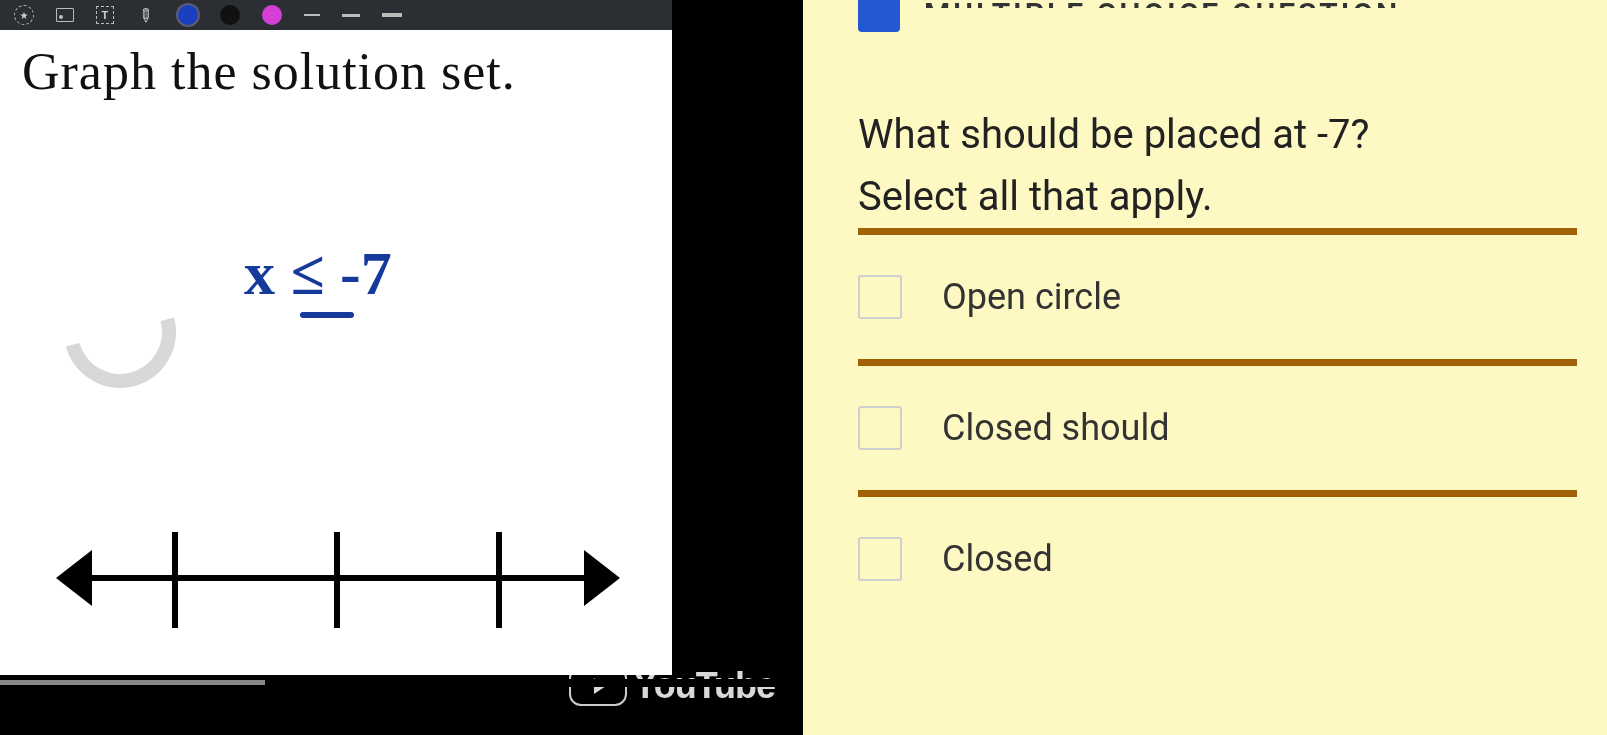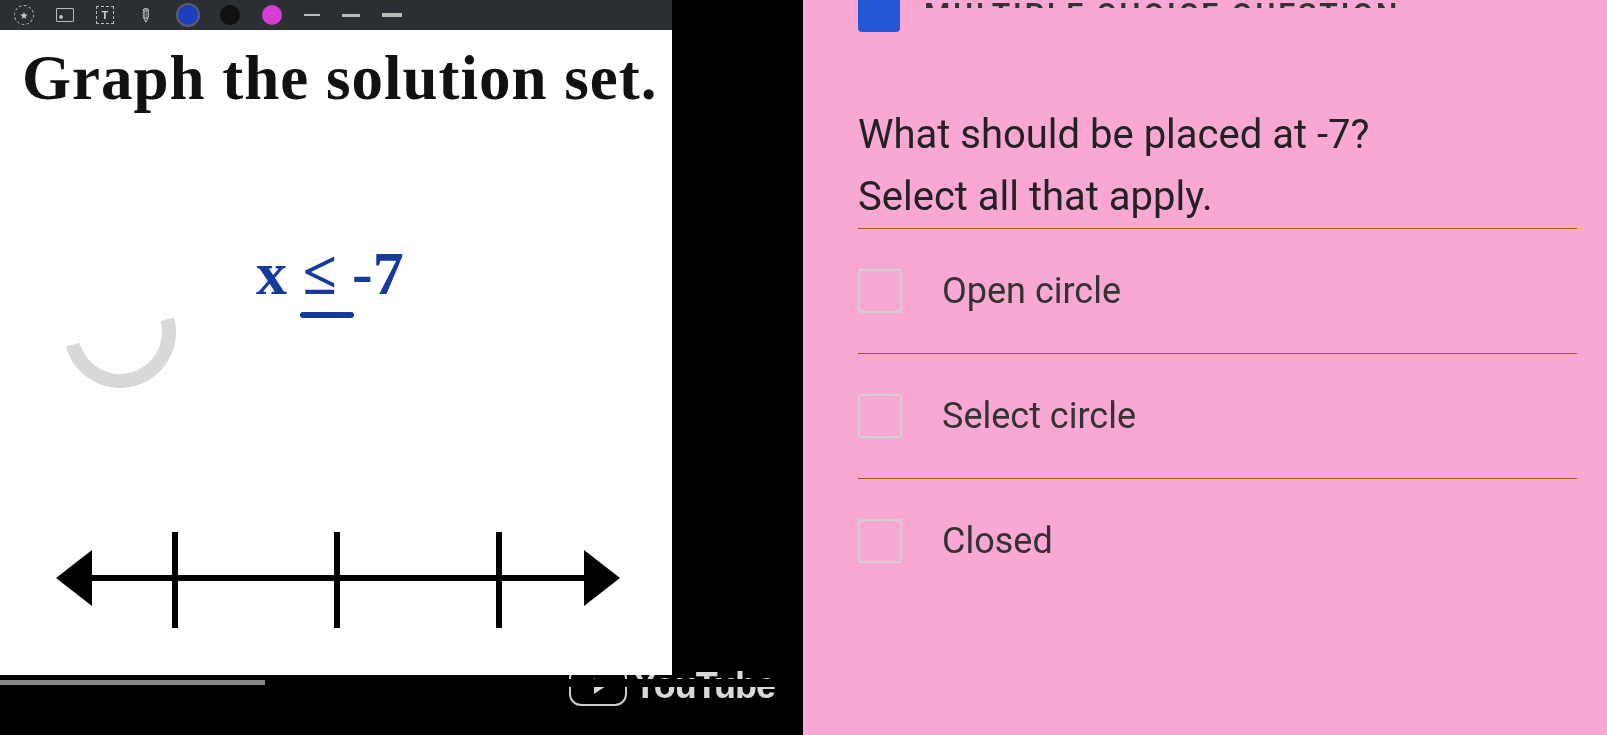--- a/index.html
+++ b/index.html
@@ -86,25 +86,25 @@
       background:#000;
     }
     .progress-bar{
       position:absolute; left:0; bottom:50px; width:265px; height:5px; background:#888;
     }
 
     
     .hw-title{
       position:absolute; top:12px; left:22px;
       font-family: "Comic Sans MS", "Segoe Script", cursive;
-      font-size:63px; font-weight:700; color:#111;
+      font-size:52px; font-weight:400; color:#111;
       letter-spacing:1px;
     }
     .hw-ineq{
-      position:absolute; top:208px; left:256px;
+      position:absolute; top:208px; left:244px;
       font-family: "Comic Sans MS", "Segoe Script", cursive;
       font-size:62px; font-weight:700; color:#153a9c;
     }
     .hw-underline{
       position:absolute; top:282px; left:300px; width:54px; height:6px; background:#153a9c; border-radius:3px;
     }
     .spinner{
       position:absolute; top:246px; left:64px;
       width:112px; height:112px; border-radius:50%;
       border:14px solid #d8d8d8; border-top-color:transparent; border-left-color:transparent;
@@ -123,21 +123,21 @@
       position:absolute; top:520px; left:584px; width:0;height:0;
       border-left:36px solid #000; border-top:28px solid transparent; border-bottom:28px solid transparent;
     }
     .tick{ position:absolute; width:6px; height:96px; background:#000; top:502px;}
     .t1{left:172px;} .t2{left:334px;} .t3{left:496px;}
 
     
     .question-pane {
       flex: 1;
       padding: 0 30px 7px 55px;
-      background:#f9a8d4;
+      background:#fef9c3;
       position:relative;
     }
     .q-header{
       display:flex; align-items:center; gap:24px; margin-top:-6px;
     }
     .q-badge{
       width:42px; height:38px; background:#2358d4; border-radius:4px;
       position:relative;
     }
     .q-badge::before,.q-badge::after{
@@ -149,21 +149,21 @@
       max-height:12px; margin-top:-22px;
     }
     .q-text{
       margin-top:72px;
       font-size:40px; line-height:1.55; color:#222; font-weight:400;
       max-width:610px;
     }
     .option{
       display:flex; align-items:center; gap:40px;
       padding:40px 0;
-      border-top:1px solid #a16207;
+      border-top:7px solid #a16207;
     }
     .option:first-of-type{ border-top:none; margin-top:90px; padding-top:20px;}
     .checkbox{
       width:44px; height:44px; border:2px solid #d0d0d0; border-radius:3px;
       flex:none;
     }
     .optlabel{ font-size:36px; color:#333; }
   </style>
 </head>
 <body>
@@ -216,20 +216,20 @@
   </div>
 
   <div class="q-text">What should be placed at -7? Select all that apply.</div>
 
   <div class="option">
     <div class="checkbox"></div>
     <div class="optlabel">Open circle</div>
   </div>
   <div class="option">
     <div class="checkbox"></div>
-    <div class="optlabel">Select circle</div>
+    <div class="optlabel">Closed should</div>
   </div>
   <div class="option">
     <div class="checkbox"></div>
     <div class="optlabel">Closed</div>
   </div>
 
 </div>
 
 </body></html>

